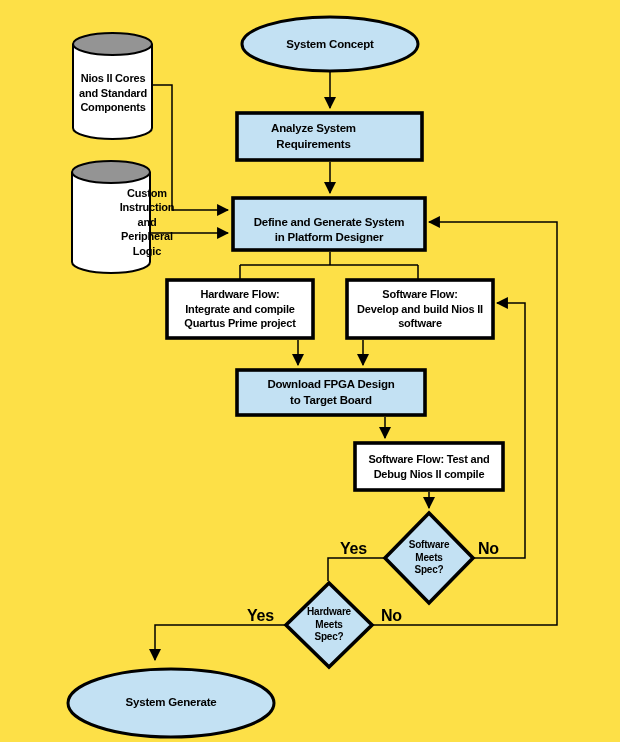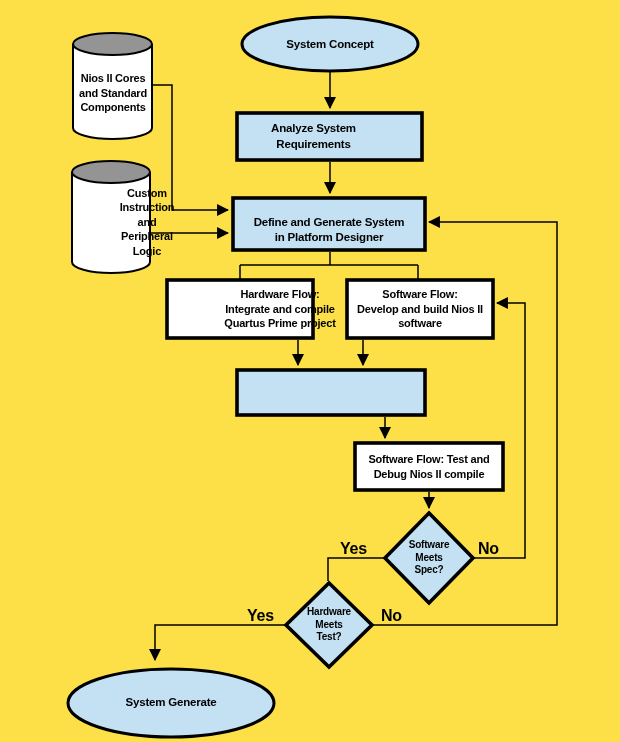--- a/index.html
+++ b/index.html
@@ -82,39 +82,41 @@
 and
 Peripheral
 Logic</div>
 
   <div class="lbl f11" style="left:239px;top:115px;width:149px;height:43px;">Analyze System
 Requirements</div>
 
   <div class="lbl f11" style="left:235px;top:200px;width:188px;height:60px;">Define and Generate System
 in Platform Designer</div>
 
-  <div class="lbl f10" style="left:169px;top:282px;width:142px;height:54px;padding-left:40px;">Hardware Flow:
+  <div class="lbl f10" style="left:169px;top:282px;width:142px;height:54px;">Hardware Flow:
 Integrate and compile
 Quartus Prime project</div>
 
   <div class="lbl f10" style="left:349px;top:282px;width:142px;height:54px;">Software Flow:
 Develop and build Nios II
 software</div>
 
+  <div class="lbl f11" style="left:239px;top:372px;width:184px;height:41px;">Download FPGA Design
+to Target Board</div>
 
   <div class="lbl f10" style="left:357px;top:445px;width:144px;height:43px;">Software Flow: Test and
 Debug Nios II compile</div>
 
   <div class="lbl f9" style="left:394px;top:537px;width:70px;height:42px;">Software
 Meets
 Spec?</div>
 
   <div class="lbl f9" style="left:294px;top:604px;width:70px;height:42px;">Hardware
 Meets
-Test?</div>
+Spec?</div>
 
   <div class="lbl f11" style="left:70px;top:678px;width:202px;height:50px;">System Generate</div>
 
   <div class="edge-lbl" style="left:340px;top:540px;">Yes</div>
   <div class="edge-lbl" style="left:478px;top:540px;">No</div>
   <div class="edge-lbl" style="left:247px;top:607px;">Yes</div>
   <div class="edge-lbl" style="left:381px;top:607px;">No</div>
 
 </div>
 

